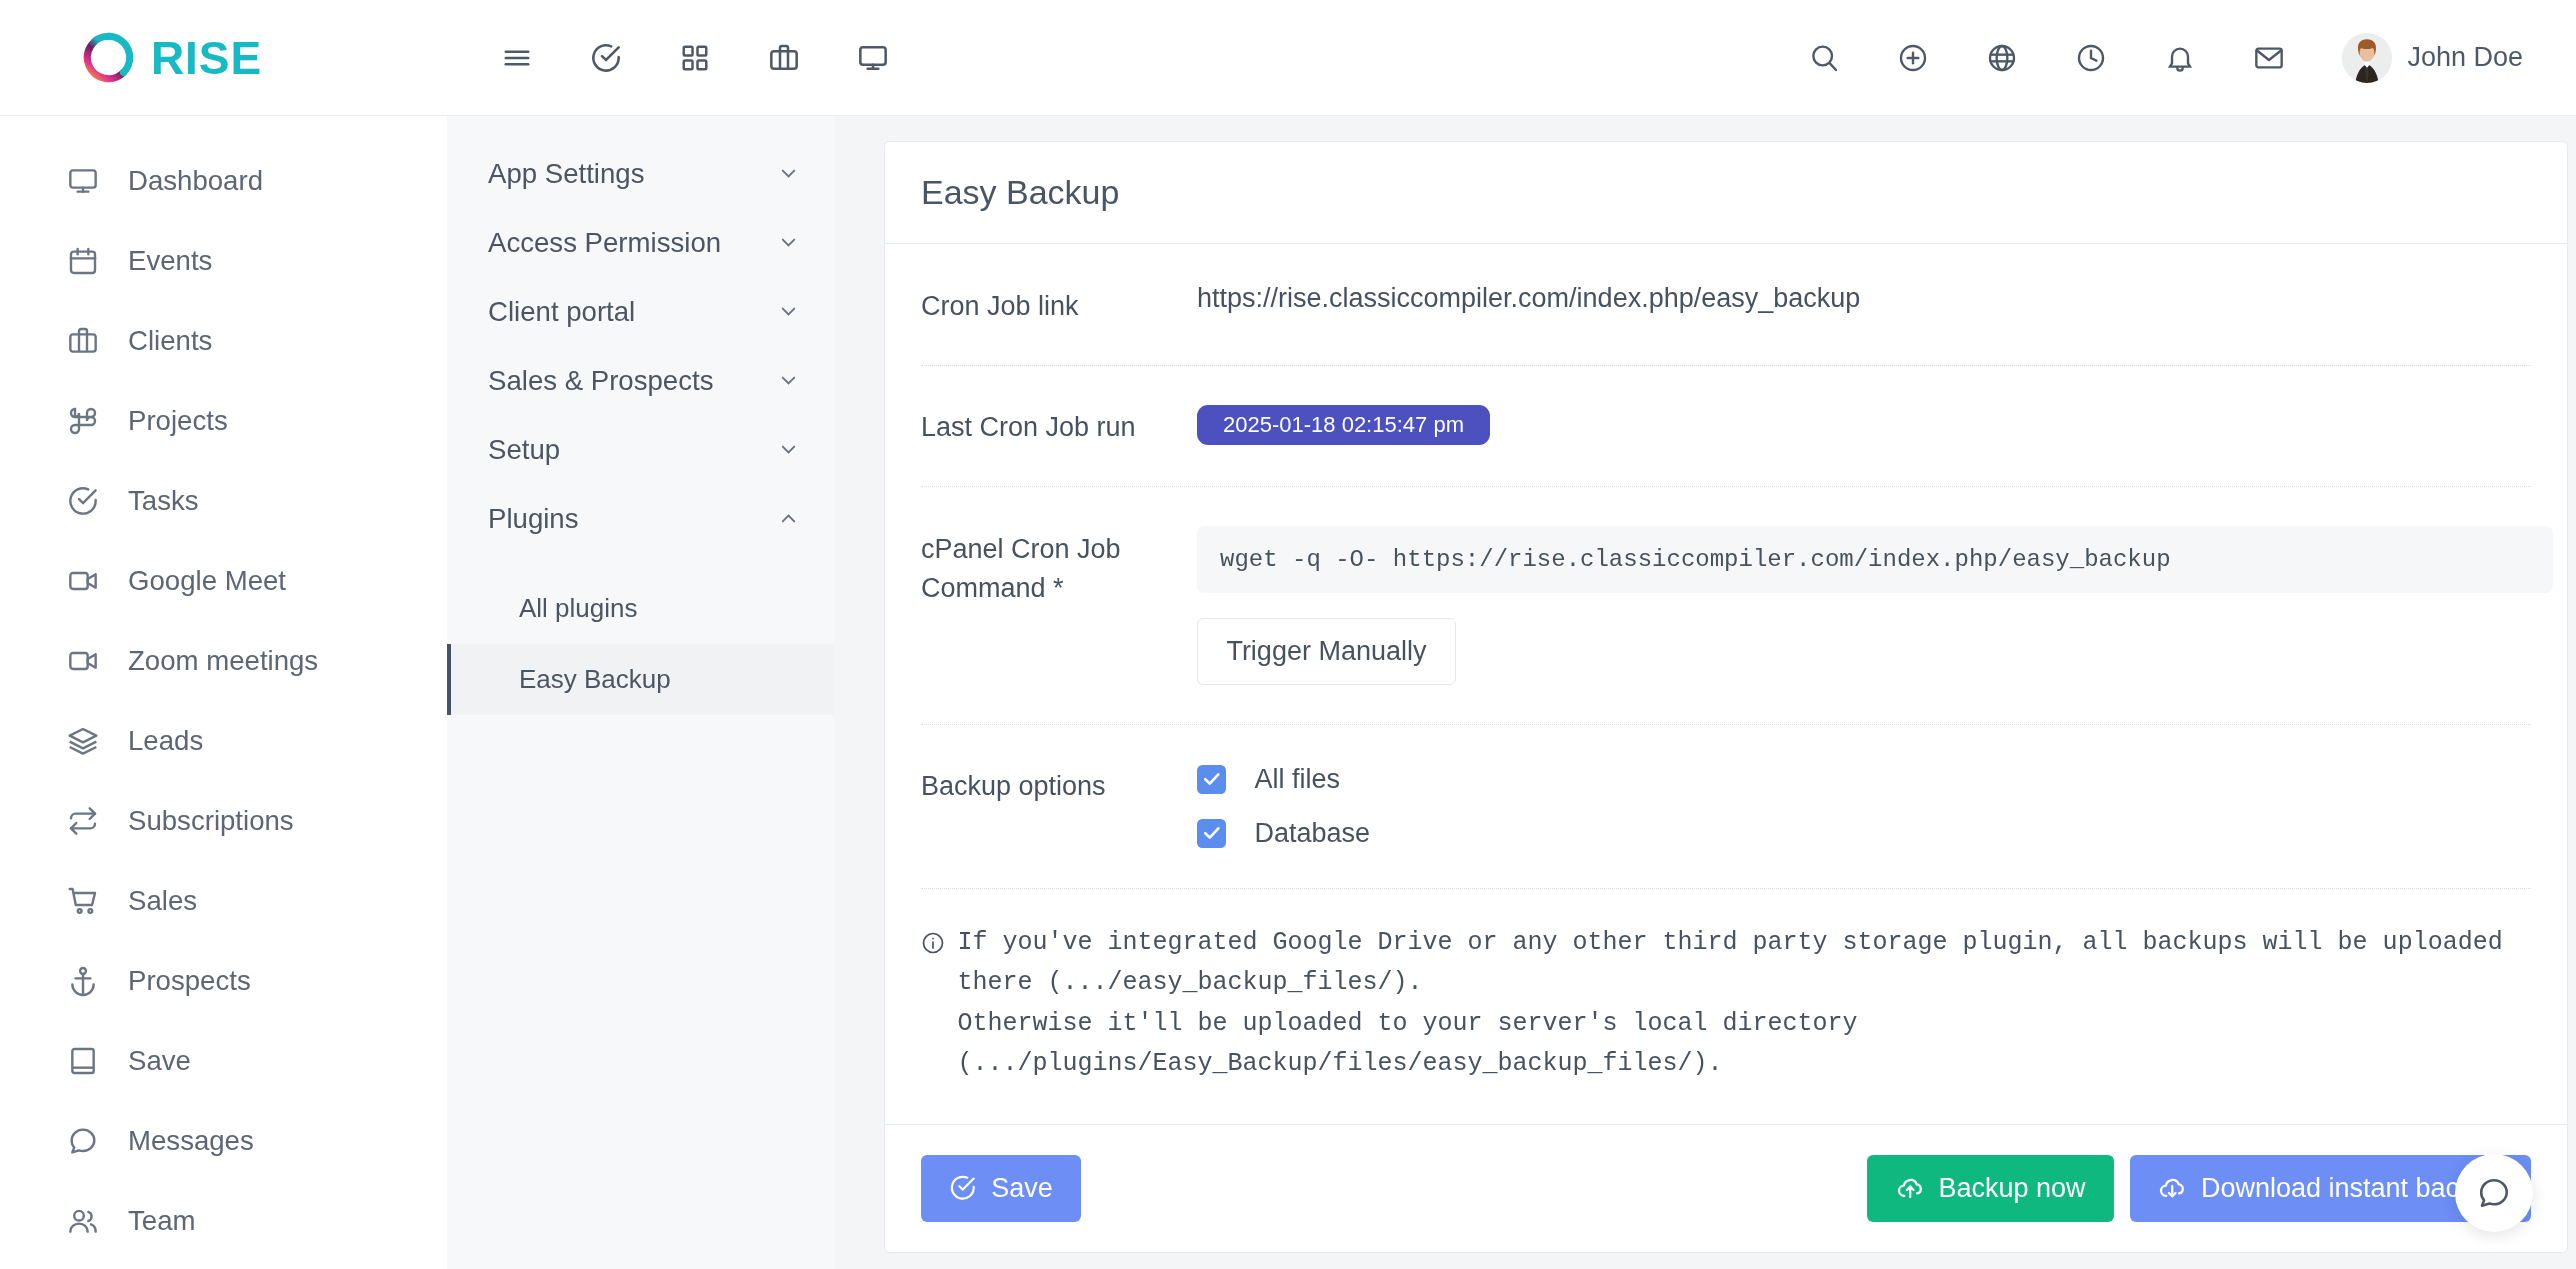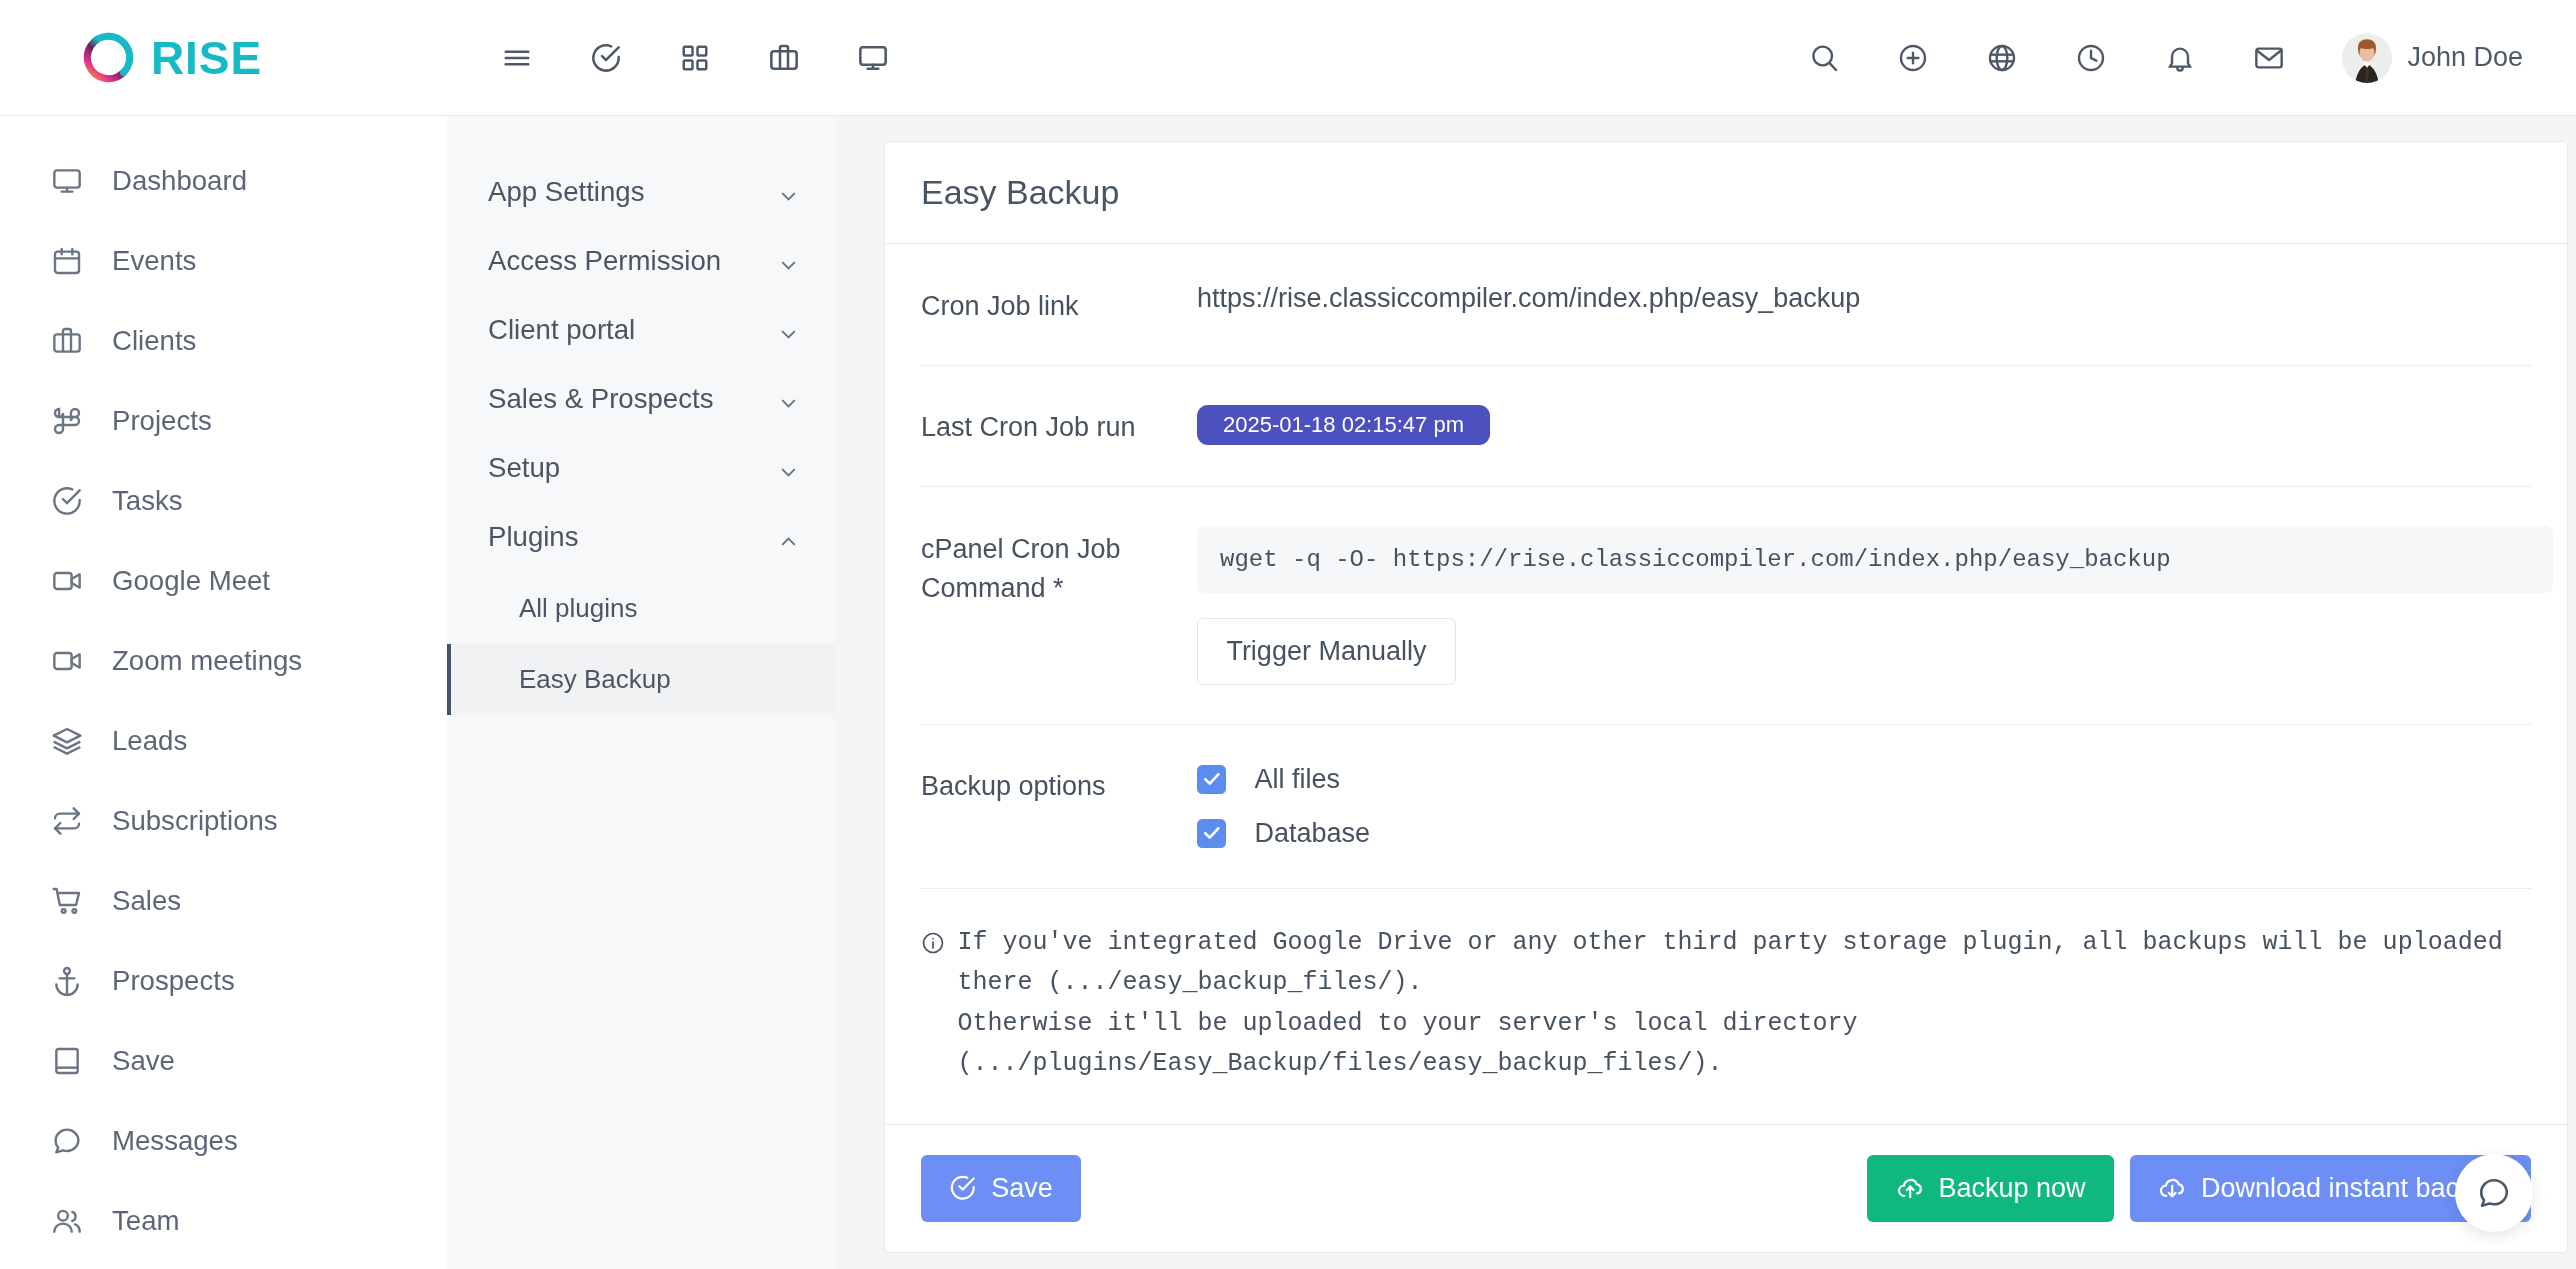--- a/index.html
+++ b/index.html
@@ -45,41 +45,42 @@
   .username { font-size: 27px; color: #4e5968; }
 
   
   .sidebar {
     position: absolute; top: 116px; left: 0;
     width: 512px; height: 1154px;
     background: #ffffff;
     border-right: 0.9px solid #e9ecef;
     padding-top: 25px;
     overflow: hidden;
+    padding-left: 16px;
   }
   .side-item {
     display: flex; align-items: center;
     height: 80px; padding: 0 39px 0 46px;
     cursor: pointer; color: #5c6676;
   }
   .side-item .s-ic {
     width: 41px; height: 41px; display: flex; align-items: center;
     justify-content: center; flex: 0 0 auto; color: #6b7584;
   }
   .side-item .s-label { font-size: 27.6px; margin-left: 25px; color: #5c6676; }
   .side-item .s-chev { margin-left: auto; color: #8a93a1; display: flex; }
 
   
   .subpanel {
     position: absolute; top: 116px; left: 447px;
     width: 387px; height: 1153px;
     background: #f7f8f9;
   }
   .sub-item {
-    display: flex; align-items: flex-end;
+    display: flex; align-items: center;
     height: 69px; padding: 0 34px 0 41px;
     cursor: pointer;
   }
   .sub-item .sub-label { font-size: 27.6px; color: #4b5563; }
   .sub-item .sub-chev { margin-left: auto; color: #6b7280; display: flex; }
   .sub-child {
     display: flex; align-items: center;
     height: 71px; padding-left: 68px; cursor: pointer;
     border-left: 4.4px solid transparent;
   }

